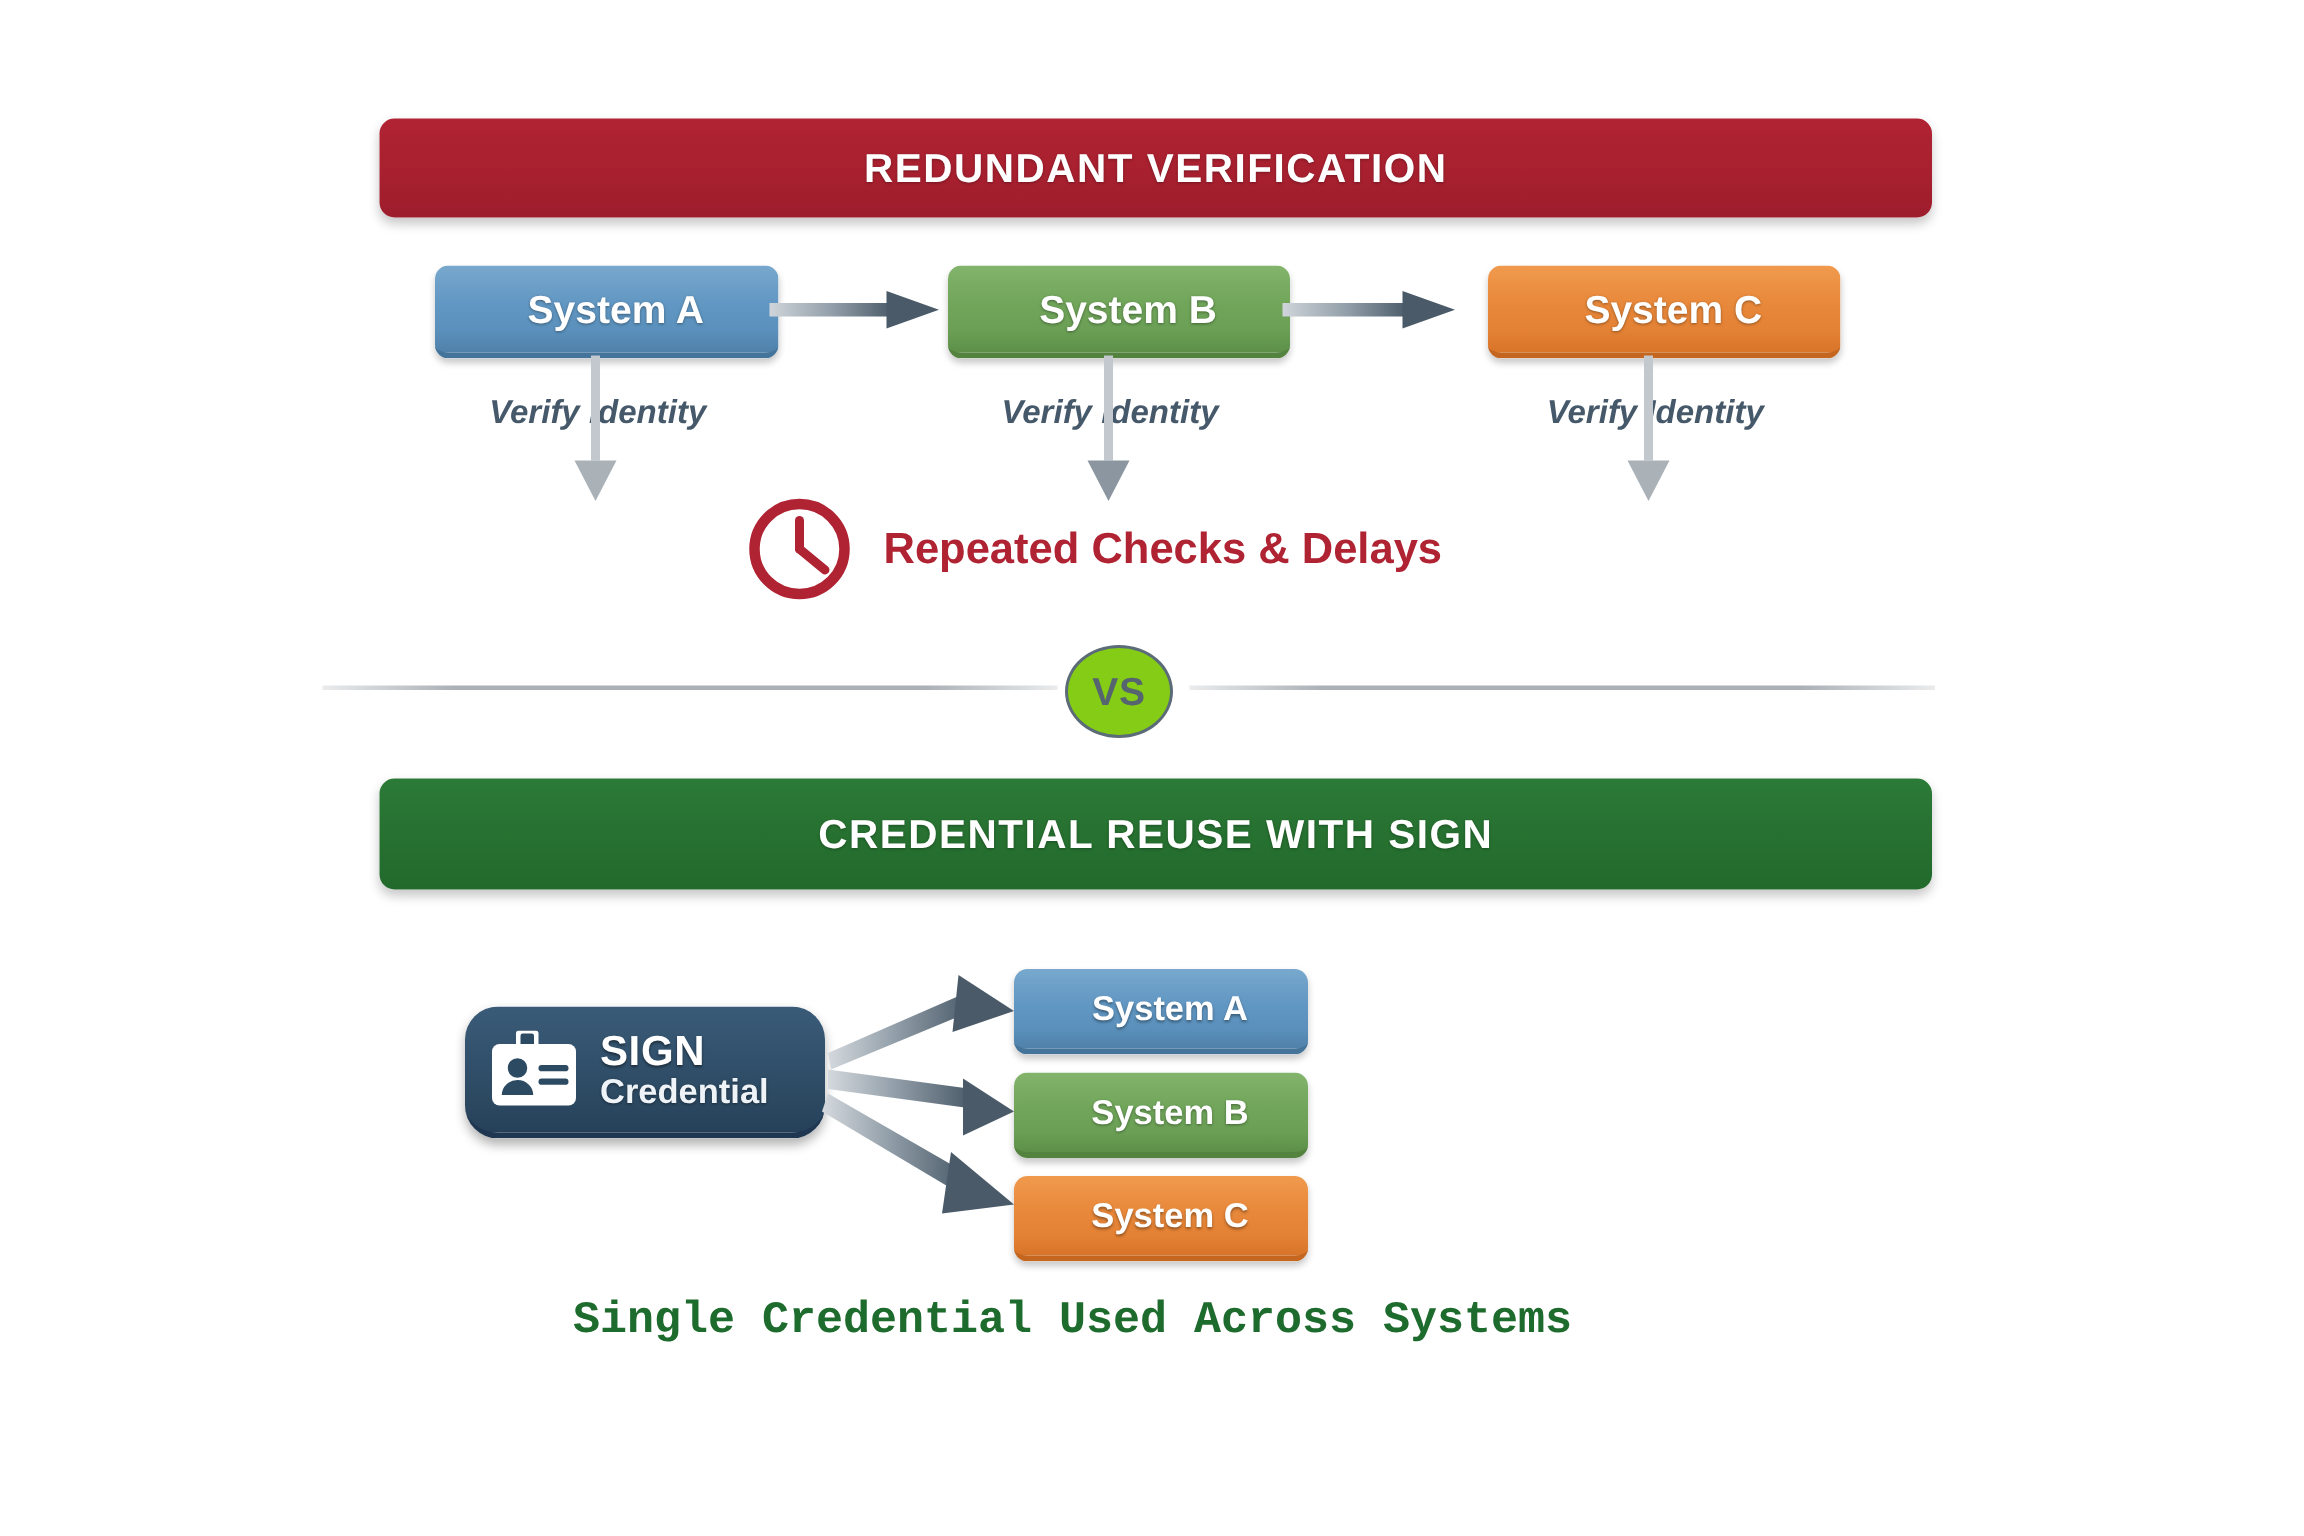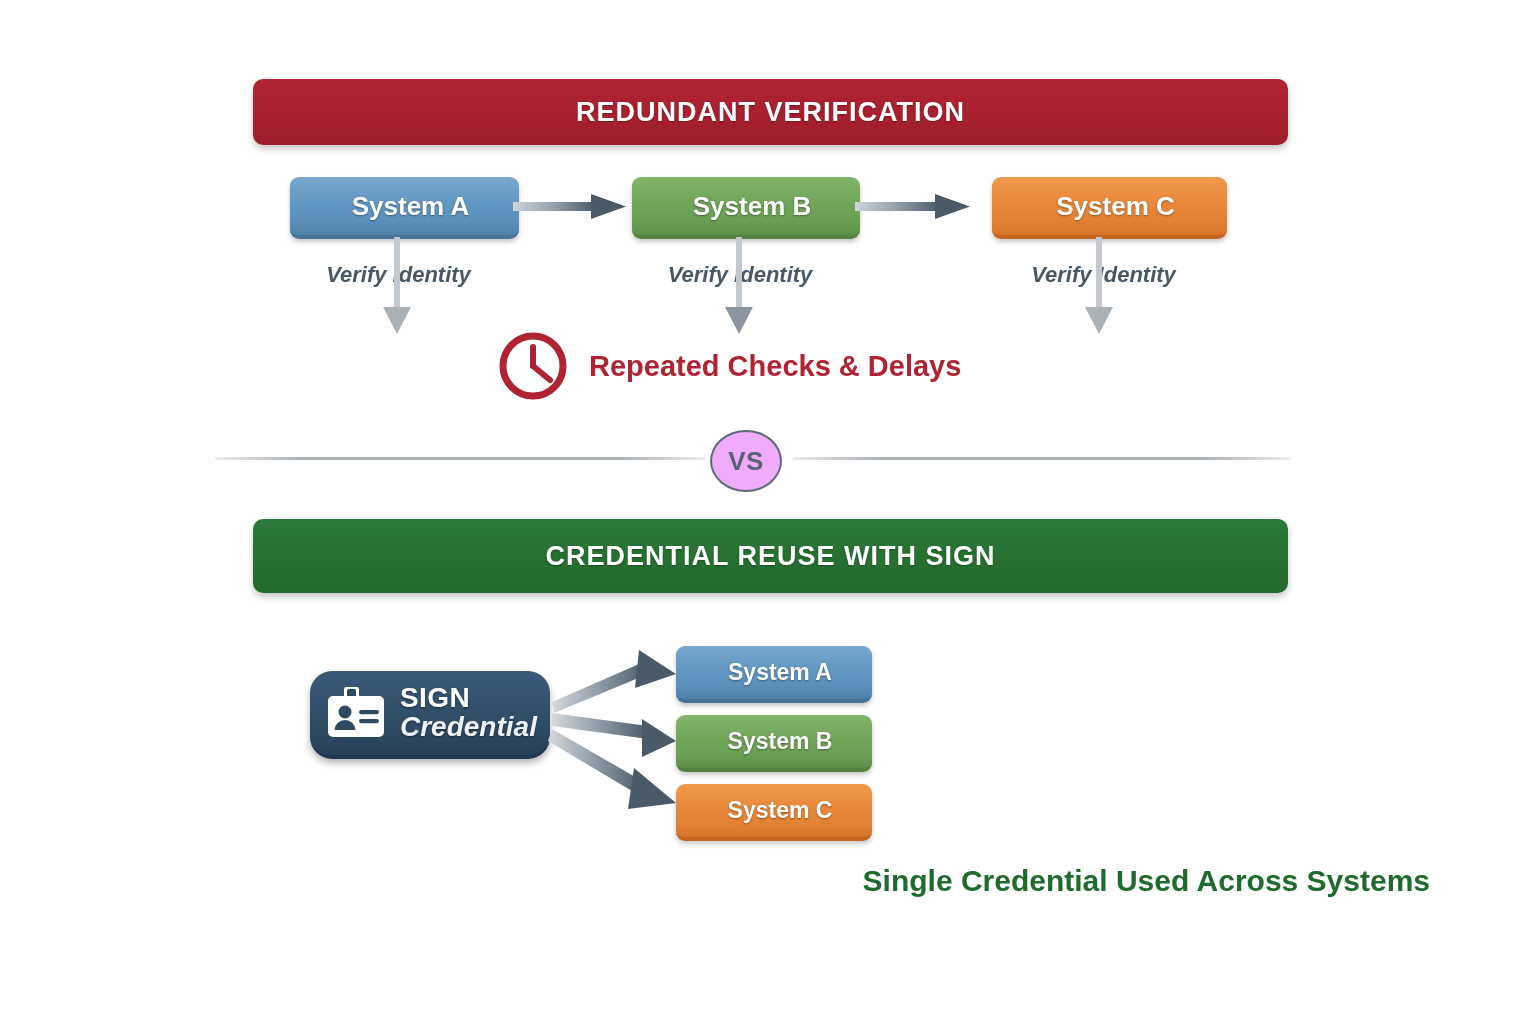--- a/index.html
+++ b/index.html
@@ -125,22 +125,21 @@
   }
   #sign-title {
     color: #ffffff;
     font-size: 28px;
     font-weight: bold;
     letter-spacing: 0.4px;
     text-shadow: 0 1px 2px rgba(0,0,0,0.45);
   }
   #sign-subtitle {
     color: #eef3f8;
-    font-size: 28px;
-    font-style: italic;
+    font-size: 23px;
     font-weight: bold;
     text-shadow: 0 1px 2px rgba(0,0,0,0.45);
   }
 
   
   #delay-row {
     position: absolute;
     left: 493px; top: 330px;
     display: flex;
     align-items: center;
@@ -160,38 +159,39 @@
     background: linear-gradient(90deg, rgba(170,176,182,0.25) 0%, #aab0b6 18%, #aab0b6 82%, rgba(170,176,182,0.25) 100%);
   }
   #vs-line-left  { left: 215px; width: 490px; }
   #vs-line-right { left: 793px; width: 497px; }
   #vs-circle {
     position: absolute;
     left: 710px; top: 0;
     width: 68px; height: 58px;
     border: 2px solid #5b6b78;
     border-radius: 50%;
-    background: #f0abfc;
+    background: #84cc16;
     display: flex;
     align-items: center;
     justify-content: center;
   }
   #vs-circle .lbl {
     font-size: 26px; font-weight: bold; color: #55646f; letter-spacing: 0.5px;
   }
 
   
   #caption-single {
     position: absolute;
     left: 0; top: 864px; width: 1430px;
-    text-align: right;
+    text-align: center;
     font-size: 30px;
     font-weight: bold;
     color: #1e6b2e;
     white-space: nowrap;
+    font-family: Liberation Mono, monospace;
   }
 
   
   #connectors {
     position: absolute;
     left: 0; top: 0; width: 1536px; height: 1024px;
     pointer-events: none;
   }
 </style>
 </head>

